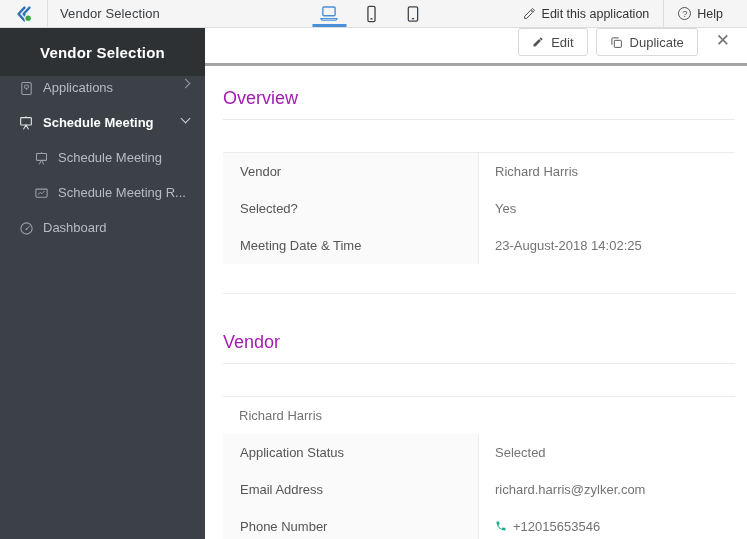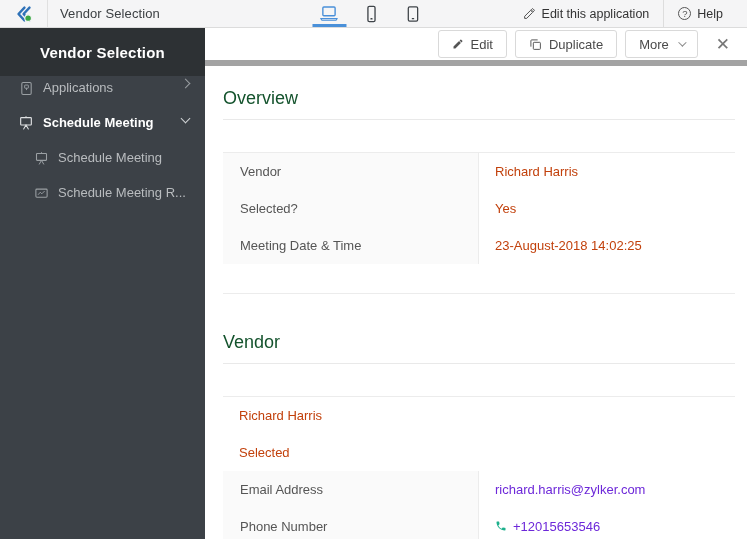--- a/index.html
+++ b/index.html
@@ -31,35 +31,35 @@
   .nav-item.sub { padding-left:33px; }
   .nav-item.expanded { color:#fff; font-weight:bold; }
   .nav-item.selected { background:#17b191; color:#fff; font-weight:bold; }
   .chev { position:absolute; right:16px; width:7px; height:7px; border-right:1.5px solid #9a9ea2; border-bottom:1.5px solid #9a9ea2; }
   .chev.right { transform:rotate(-45deg); }
   .chev.down { transform:rotate(45deg); border-color:#cfd2d4; }
   .nav-label { white-space:nowrap; }
 
   
   .main { flex:1; display:flex; flex-direction:column; background:#fff; overflow:hidden; }
-  .record-toolbar { height:38px; flex:0 0 38px; display:flex; align-items:center; justify-content:flex-end; padding-right:13px; border-bottom:6px solid #a3a3a3; }
+  .record-toolbar { height:38px; flex:0 0 38px; display:flex; justify-content:flex-end; padding-right:13px; border-bottom:3px solid #a3a3a3; }
   .btn { display:flex; align-items:center; gap:7px; height:28px; padding:0 13px; background:#fff; border:1px solid #d9d9d9; border-radius:3px; font-size:13px; color:#4a4a4a; margin-left:8px; cursor:pointer; }
   .btn svg { display:block; }
   .btn .caret { width:6px; height:6px; border-right:1.4px solid #888; border-bottom:1.4px solid #888; transform:rotate(45deg) translateY(-2px); margin-left:2px; }
   .toolbar-close { margin-left:14px; font-size:17px; color:#777; cursor:pointer; padding:2px 4px; }
 
   .content { flex:1; overflow:hidden; padding:0 12px 0 18px; }
-  .section-title { font-size:18px; font-weight:500; color:#14532d; margin-top:22px; }
+  .section-title { font-size:18px; font-weight:500; color:#a21caf; margin-top:22px; }
   .section-rule { height:1px; background:#e9e9e9; margin-top:10px; }
   .dtable { margin-top:32px; border-top:1px solid #ececec; border-bottom:1px solid #ececec; }
   .drow { display:flex; align-items:stretch; }
   .dlabel { width:256px; flex:0 0 256px; background:#fafafa; border-right:1px solid #ececec; padding:11px 10px 11px 17px; font-size:13px; color:#555; }
-  .dvalue { flex:1; padding:11px 10px 11px 16px; font-size:13px; color:#c2410c; display:flex; align-items:flex-start; gap:6px; }
+  .dvalue { flex:1; padding:11px 10px 11px 16px; font-size:13px; color:#737373; display:flex; align-items:flex-start; gap:6px; }
   .drow.tall .dlabel, .drow.tall .dvalue { padding-bottom:18px; }
-  .dvalue.link { color:#6d28d9; cursor:pointer; }
+  .dvalue.link { color:#737373; cursor:pointer; }
   .dvalue .phone-ic { margin-top:1px; }
   .vendor-gap { margin-top:38px; }
 </style>
 </head>
 <body>
 
 <div class="app">
 
   <header class="topbar">
     <div class="logo-wrap">
@@ -152,20 +152,30 @@
           <span class="nicon">
             <svg width="15" height="15" viewBox="0 0 24 24">
                 <rect x="3" y="5" width="18" height="13" rx="1.5" fill="none" stroke="#9ba0a4" stroke-width="1.7"></rect>
                 <path d="M6.5 14 l3.5-4 2.5 2.5 4.5-4.5" fill="none" stroke="#9ba0a4" stroke-width="1.5"></path>
               </svg>
           </span>
           <span class="nav-label">Schedule Meeting R...</span>
         </div>
 
 
+        <div class="nav-item">
+          <span class="nicon">
+            <svg width="15" height="15" viewBox="0 0 24 24">
+                <circle cx="12" cy="12" r="9" fill="none" stroke="#9ba0a4" stroke-width="1.7"></circle>
+                <path d="M12 13 l4.5-4.5" stroke="#9ba0a4" stroke-width="1.6" stroke-linecap="round"></path>
+                <circle cx="12" cy="13" r="1.4" fill="#9ba0a4"></circle>
+              </svg>
+          </span>
+          <span class="nav-label">Dashboard</span>
+        </div>
 
       </nav>
     </aside>
 
     <main class="main">
 
       <div class="record-toolbar">
         <button class="btn">
           <svg width="12" height="12" viewBox="0 0 24 24">
             <path d="M3 17.2 V21 h3.8 L17.8 9.9 l-3.7-3.7 L3 17.2 z" fill="#555"></path>
@@ -173,24 +183,20 @@
           </svg>
           <span>Edit</span>
         </button>
         <button class="btn">
           <svg width="13" height="13" viewBox="0 0 24 24">
             <rect x="8" y="8" width="13" height="13" rx="1.5" fill="none" stroke="#555" stroke-width="1.8"></rect>
               <path d="M16 3.5 H5 a1.5 1.5 0 0 0 -1.5 1.5 v11" fill="none" stroke="#555" stroke-width="1.8"></path>
           </svg>
           <span>Duplicate</span>
         </button>
-        <button class="btn">
-          <span>More</span>
-          <span class="caret"></span>
-        </button>
         <span class="toolbar-close">✕</span>
       </div>
 
       <div class="content">
 
         <h2 class="section-title">Overview</h2>
         <div class="section-rule"></div>
 
         <div class="dtable">
           <div class="drow">
@@ -211,20 +217,21 @@
         </div>
 
         <h2 class="section-title vendor-gap">Vendor</h2>
         <div class="section-rule"></div>
 
         <div class="dtable">
           <div class="drow">
             <div class="dvalue">Richard Harris</div>
           </div>
           <div class="drow">
+            <div class="dlabel">Application Status</div>
             <div class="dvalue">Selected</div>
           </div>
           <div class="drow">
             <div class="dlabel">Email Address</div>
             <div class="dvalue link">richard.harris@zylker.com</div>
           </div>
           <div class="drow">
             <div class="dlabel">Phone Number</div>
             <div class="dvalue link">
               <svg class="phone-ic" width="12" height="12" viewBox="0 0 24 24">

